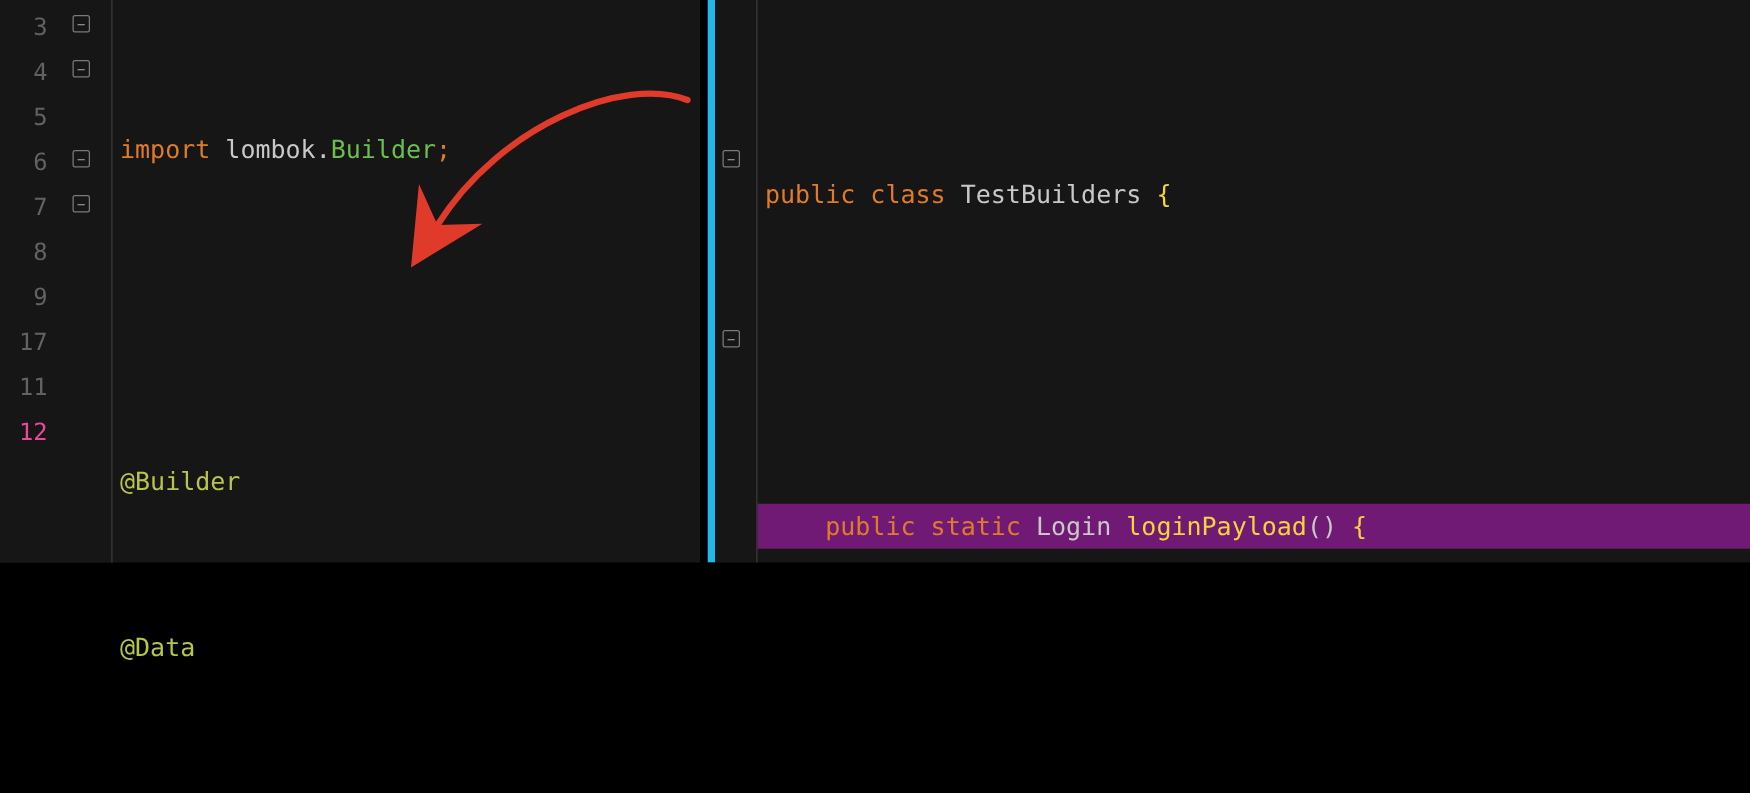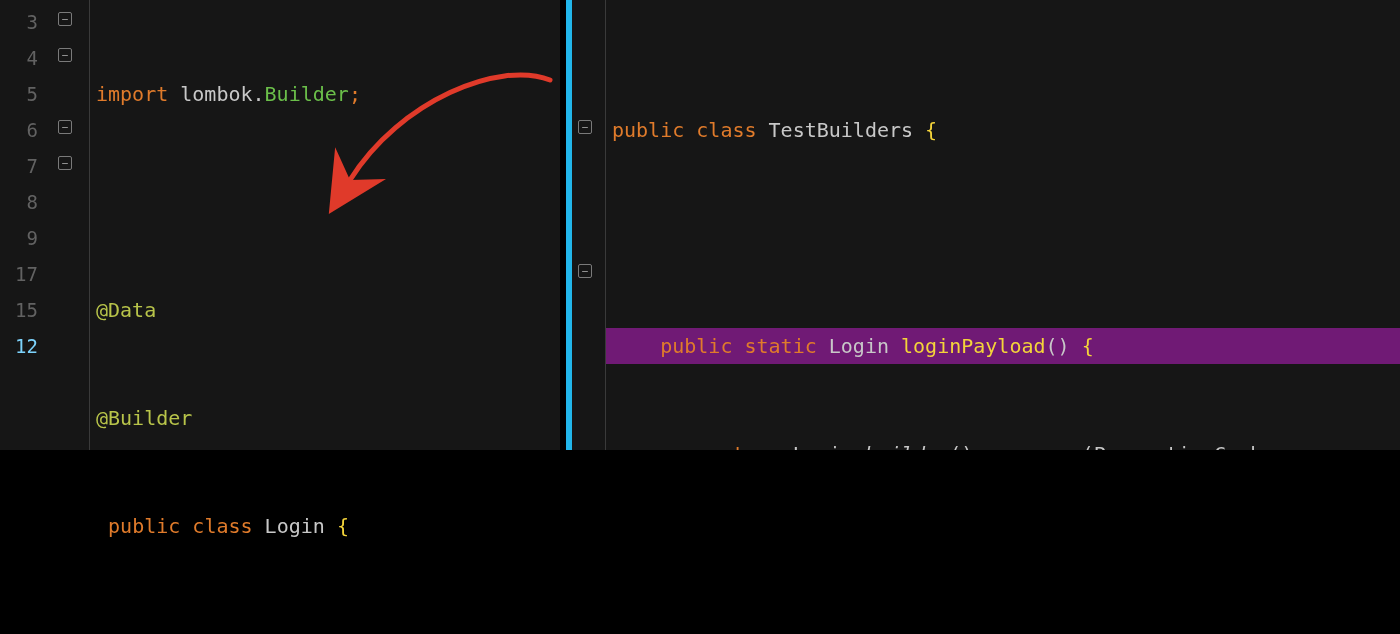--- a/index.html
+++ b/index.html
@@ -34,21 +34,21 @@
     width: 48px;
     background: #161616;
     color: #626262;
     text-align: right;
     padding-right: 10px;
     padding-top: 4px;
     line-height: 36px;
     font-size: 19px;
     user-select: none;
   }
-  .gutter-left .ln.current { color: #7dd3fc; }
+  .gutter-left .ln.current { color: #ec4899; }
   .fold-col {
     width: 42px;
     background: #161616;
     position: relative;
   }
   .fold-col::after{
     content:"";
     position:absolute;
     right:0; top:0; bottom:0;
     width:1px;
@@ -70,21 +70,21 @@
     background: #22b6ea;
   }
   .code {
     flex: 1;
     padding-top: 4px;
     line-height: 36px;
     white-space: pre;
     color: #e8e8e8;
     position: relative;
   }
-  .line { height: 36px; padding-left: 6px; position: relative; }
+  .line { height: 36px; padding-left: 6px; position: relative; margin-top: 25px; }
   .line.sel-right { background: #701a75; }
   
   .kw   { color: #e07b2b; }      
   .pkg  { color: #c8c8c8; }
   .cls  { color: #6bbf4a; }      
   .ann  { color: #b8c44a; }      
   .brace{ color: #f4d43a; }      
   .pun  { color: #e07b2b; }      
   .call { color: #c8c8c8; font-style: italic; }
   .plain{ color: #c8c8c8; }
@@ -104,34 +104,34 @@
   <div class="pane pane-left">
     <div class="gutter-left">
       <div class="ln">3</div>
       <div class="ln">4</div>
       <div class="ln">5</div>
       <div class="ln">6</div>
       <div class="ln">7</div>
       <div class="ln">8</div>
       <div class="ln">9</div>
       <div class="ln">17</div>
-      <div class="ln">15</div>
+      <div class="ln">11</div>
       <div class="ln current">12</div>
     </div>
     <div class="fold-col">
       <div class="fold-mark" style="top:12px"></div>
       <div class="fold-mark" style="top:48px"></div>
       <div class="fold-mark" style="top:120px"></div>
       <div class="fold-mark" style="top:156px"></div>
     </div>
     <div class="code">
       <div class="line"><span class="kw">import</span><span class="pkg"> lombok.</span><span class="cls">Builder</span><span class="pun">;</span></div>
       <div class="line"></div>
+      <div class="line"><span class="ann">@Builder</span></div>
       <div class="line"><span class="ann">@Data</span></div>
-      <div class="line"><span class="ann">@Builder</span></div>
       <div class="line"><span class="plain"> </span><span class="kw">public</span><span> </span><span class="kw">class</span><span> </span><span class="plain">Login</span><span> </span><span class="brace">{</span></div>
       
       
       
       
     </div>
   </div>
 
   <div class="pane pane-right">
     <div class="change-bar"></div>

